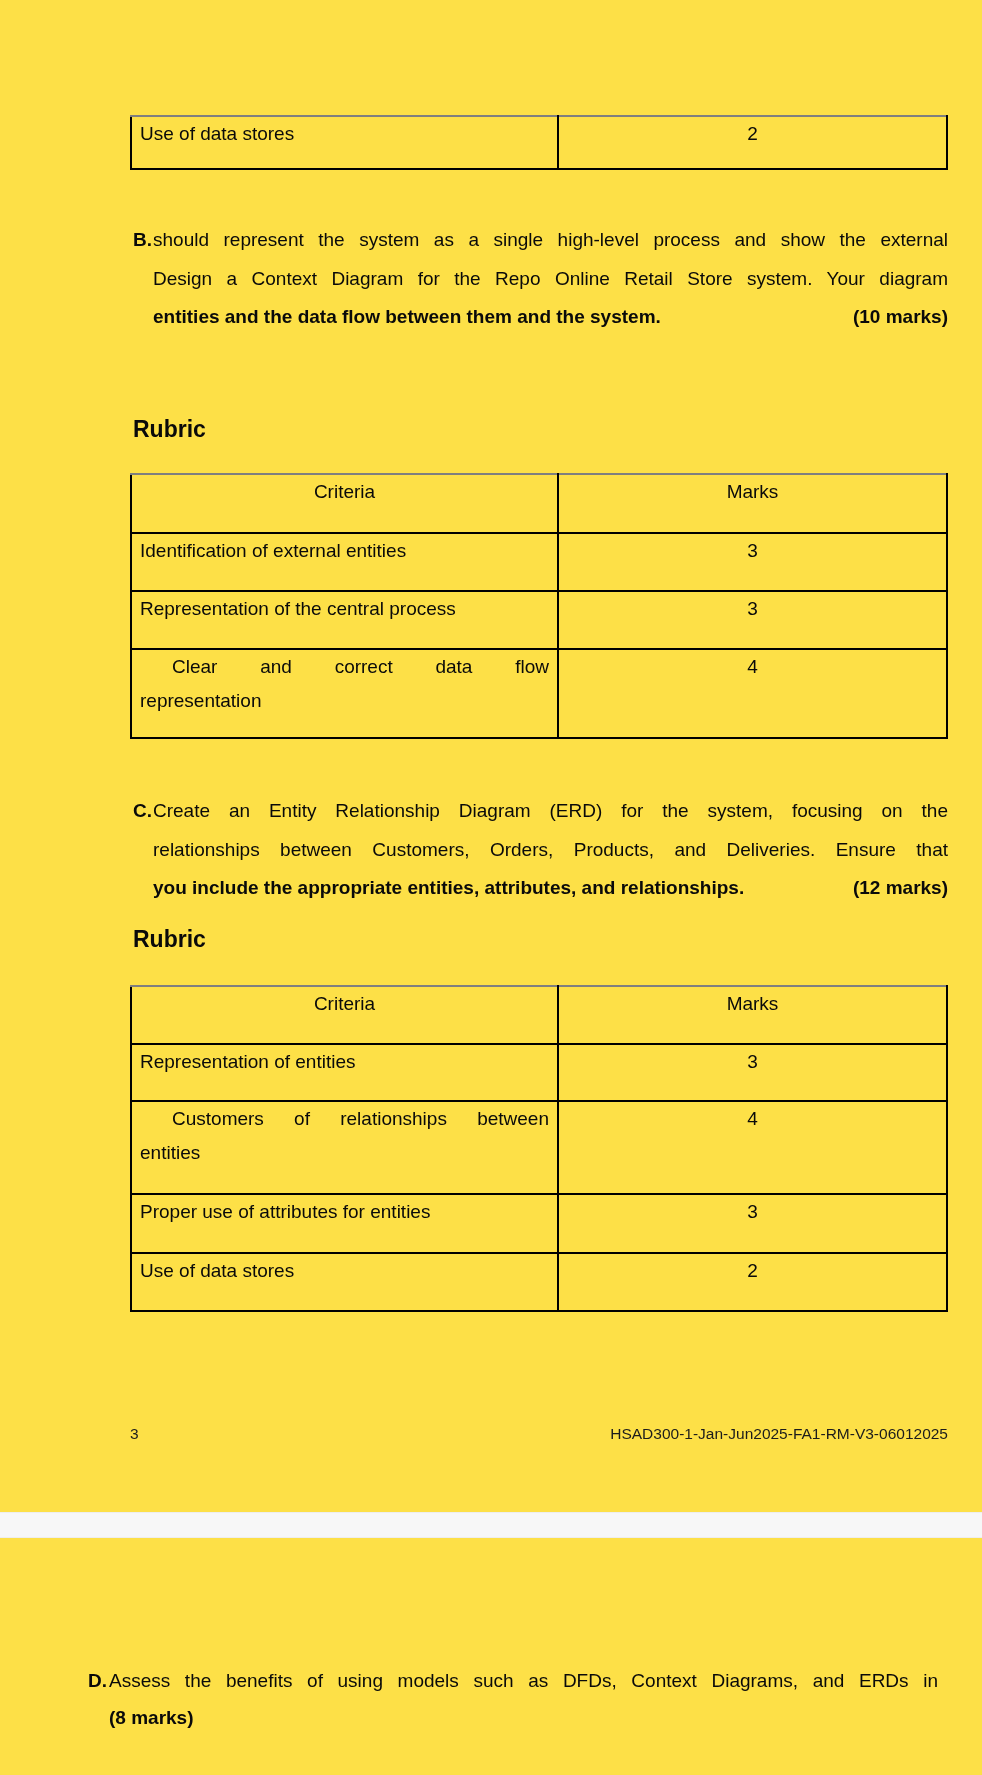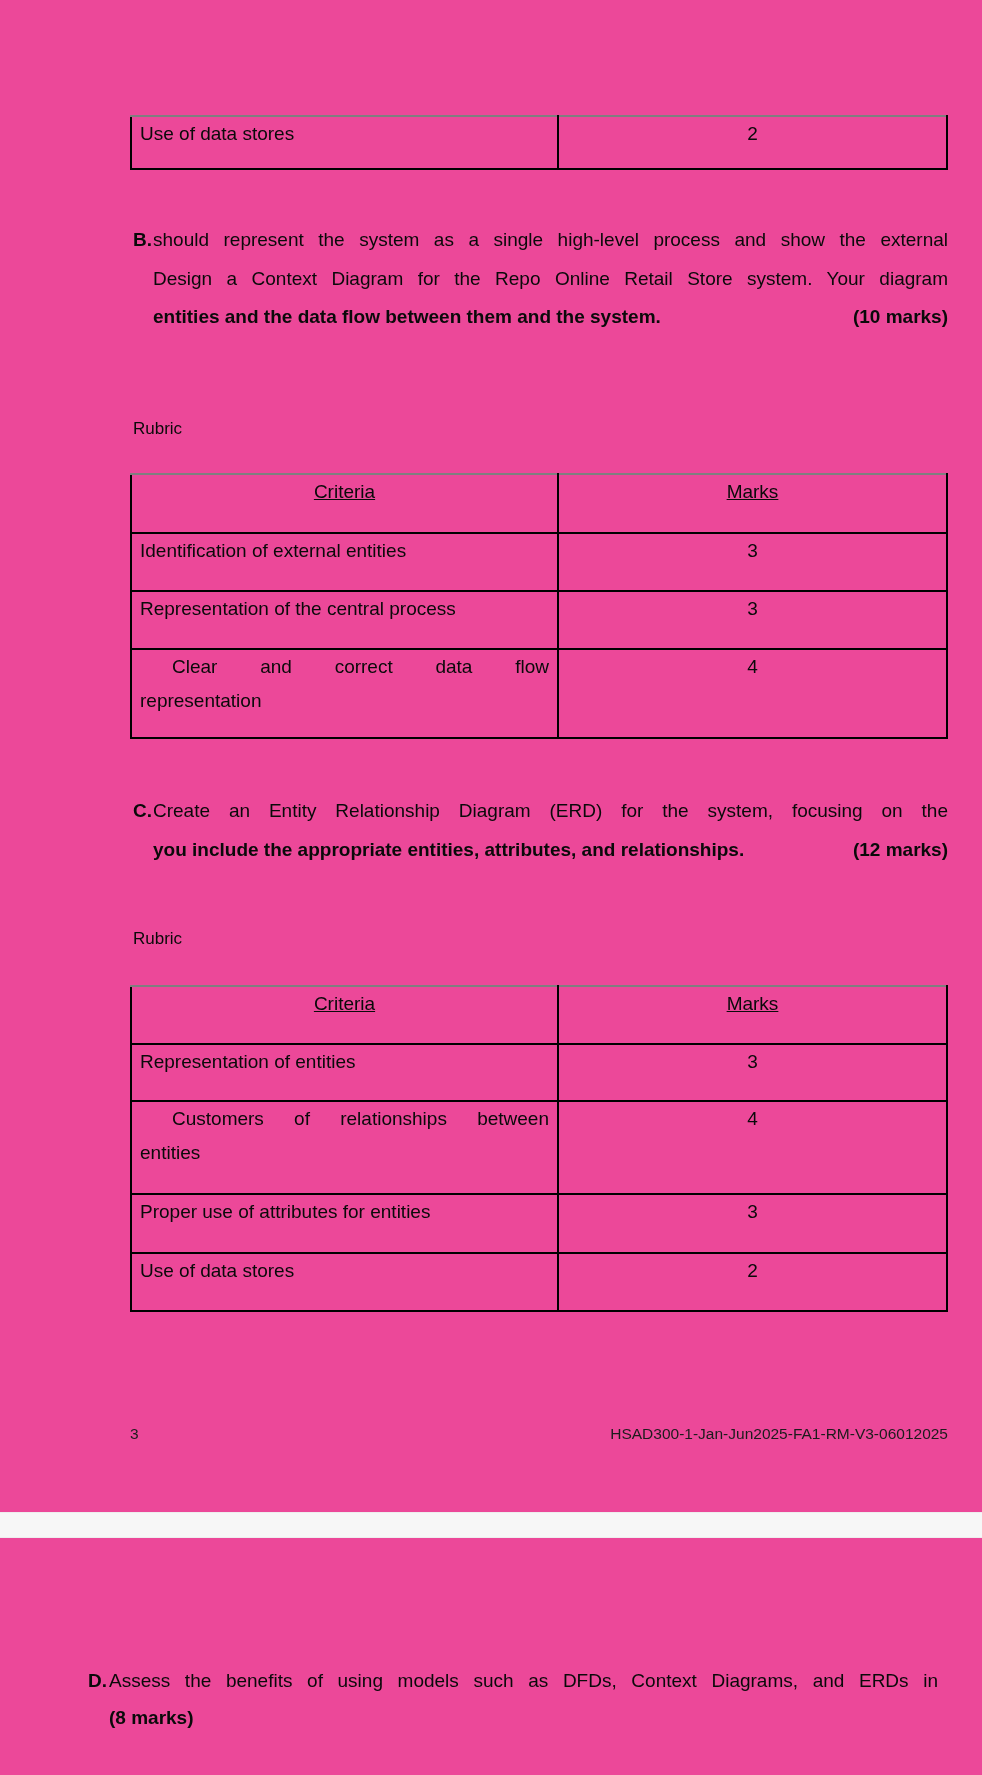--- a/index.html
+++ b/index.html
@@ -1,31 +1,31 @@
 <!DOCTYPE html>
 <html><head>
 <meta charset="utf-8">
 <style>
   html,body{margin:0;padding:0;}
   body{
     width:982px;height:1775px;position:relative;background:#ffffff;
     font-family:"Liberation Sans", sans-serif;color:#0a0a0a;overflow:hidden;
   }
-  .viewport{position:absolute;inset:0;background:#ec4899;}
+  .viewport{position:absolute;inset:0;background:#fde047;}
 
   
   .doc-table{border-collapse:collapse;table-layout:fixed;width:818px;font-size:19px;position:absolute;}
   .doc-table td,.doc-table th{
     border:2px solid #000;vertical-align:top;padding:0 8px;line-height:34px;
     font-weight:normal;overflow:hidden;
   }
   .doc-table tr:first-child > *{border-top:2px solid #7f7f7f;}
   .c-criteria{width:409px;text-align:left;}
   .c-marks{text-align:center;}
-  .doc-table th{text-align:center;text-decoration:underline;}
+  .doc-table th{text-align:center;}
   .rline{text-align:left;}
   .rline.just{text-align:justify;text-align-last:justify;margin-left:32px;}
 
   #tbl-top{left:130px;top:115px;}
   #tbl-top tbody tr{height:53px;}
 
   #tbl-b{left:130px;top:473px;}
   #tbl-b thead tr{height:59px;}
   #tbl-b tbody tr:nth-child(1){height:58px;border-radius:7px;}
   #tbl-b tbody tr:nth-child(2){height:58px;}
@@ -43,21 +43,21 @@
   .task .marker{position:absolute;left:0;top:0;font-weight:bold;line-height:38.7px;}
   .task .para{margin-left:20px;width:795px;line-height:38.7px;}
   .line.just{text-align:justify;text-align-last:justify;}
   .flex-line{display:flex;justify-content:space-between;font-weight:bold;}
   .task-b{left:133px;top:221px;width:815px;}
   .task-c{left:133px;top:792px;width:815px;}
   .task-d{left:88px;top:1662px;width:850px;}
   .task-d .marker{line-height:37px;}
   .task-d .para{margin-left:21px;width:829px;line-height:37px;}
 
-  .rubric-heading{position:absolute;left:133px;font-weight:normal;font-size:17px;line-height:26px;}
+  .rubric-heading{position:absolute;left:133px;font-weight:bold;font-size:23px;line-height:26px;}
   #rubric-heading-b{top:416px;}
   #rubric-heading-c{top:926px;}
 
   
   .page-footer{
     position:absolute;left:130px;top:1424px;width:818px;display:flex;
     justify-content:space-between;align-items:flex-start;font-size:15.5px;color:#1c1c1c;line-height:19px;
   }
   .page-break-band{
     position:absolute;left:0;top:1512px;width:982px;height:26px;
@@ -125,20 +125,21 @@
   </tr>
 </tbody>
   </table>
 
   <div class="task task-c">
     <span class="marker">C.</span>
     <div class="para">
       <div>
   <div class="line just">Create an Entity Relationship Diagram (ERD) for the system, focusing on the</div>
 
+  <div class="line just">relationships between Customers, Orders, Products, and Deliveries. Ensure that</div>
 </div>
       <div class="line flex-line">
         <span>you include the appropriate entities, attributes, and relationships.</span>
         <span class="marks">(12 marks)</span>
       </div>
     </div>
   </div>
 
   <div class="rubric-heading" id="rubric-heading-c">Rubric</div>
   <table class="doc-table" id="tbl-c">

